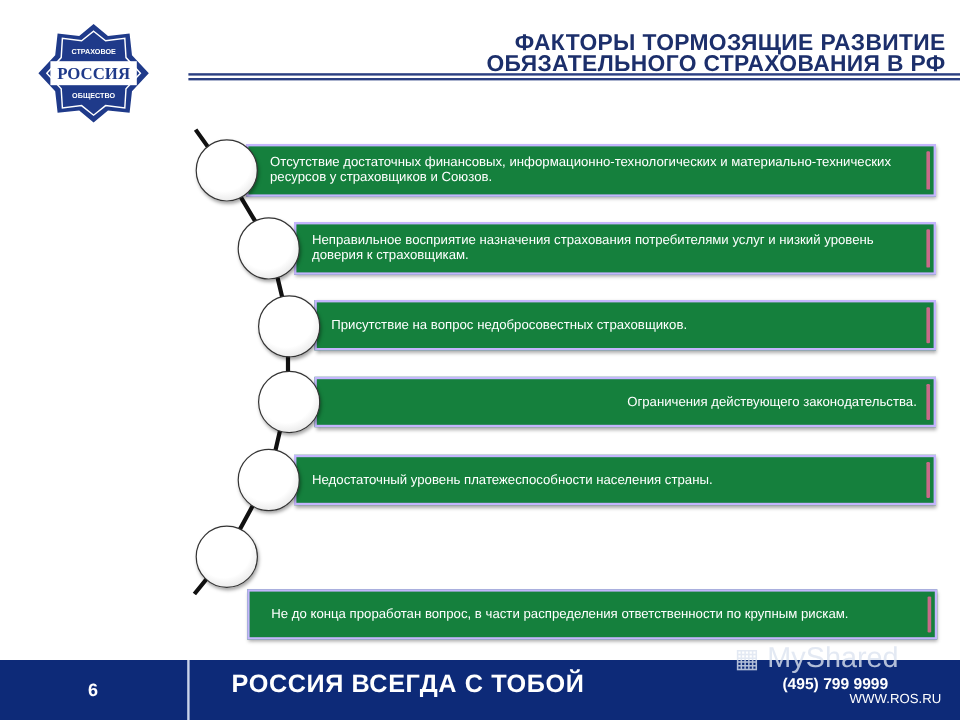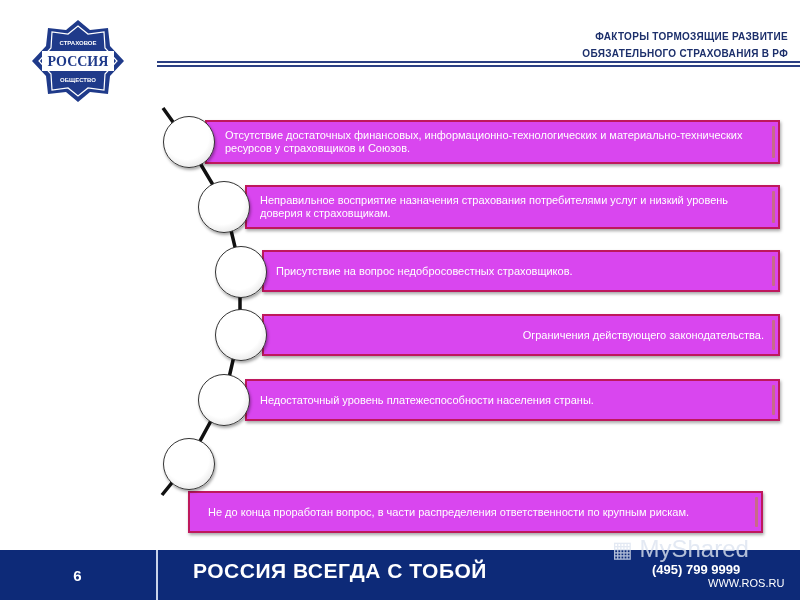--- a/index.html
+++ b/index.html
@@ -1,22 +1,22 @@
 <!DOCTYPE html>
 <html><head>
 <meta charset="utf-8">
 <style>
   html, body { margin:0; padding:0; }
   body { width:800px; height:600px; position:relative; overflow:hidden; background:#ffffff; font-family:"Liberation Sans", sans-serif; }
   .logo { position:absolute; left:30px; top:18px; width:96px; height:86px; }
-  .title { position:absolute; right:12px; top:28px; text-align:right; color:#1c2f6b; font-weight:bold; font-size:10px; line-height:17px; letter-spacing:0.3px; }
+  .title { position:absolute; right:12px; top:28px; text-align:right; color:#1c2f6b; font-weight:bold; font-size:19px; line-height:17px; letter-spacing:0.3px; }
   .rule1 { position:absolute; left:157px; right:0; top:61px; height:2px; background:#2b3f82; }
   .rule2 { position:absolute; left:157px; right:0; top:65px; height:1.5px; background:#2b3f82; }
   .spine { position:absolute; left:0; top:0; width:800px; height:600px; pointer-events:none; }
-  .bar { position:absolute; height:42px; background:#d946ef; border:2px solid #be185d; box-shadow:1px 2px 3px rgba(0,0,0,0.35); color:#ffffff; font-size:11px; line-height:13px; display:flex; align-items:center; box-sizing:border-box; }
+  .bar { position:absolute; height:42px; background:#15803d; border:2px solid #c4b5fd; box-shadow:1px 2px 3px rgba(0,0,0,0.35); color:#ffffff; font-size:11px; line-height:13px; display:flex; align-items:center; box-sizing:border-box; }
   .bar::after { content:""; position:absolute; right:3px; top:4px; bottom:4px; width:3px; background:#c86a88; border-radius:1px; }
   .bar span { display:block; padding-right:14px; }
   .circle { position:absolute; width:50px; height:50px; border-radius:50%; background:radial-gradient(circle at 45% 40%, #ffffff 55%, #e6e6e6 80%, #bdbdbd 100%); border:1.5px solid #333; box-shadow:1px 2px 3px rgba(0,0,0,0.35); }
   .footer { position:absolute; left:0; top:550px; width:800px; height:50px; background:#0d2a78; }
   .footer .page { position:absolute; left:0; top:0; width:155px; height:50px; color:#fff; font-weight:bold; font-size:15px; display:flex; align-items:center; justify-content:center; }
   .footer .sep { position:absolute; left:156px; top:0; width:2px; height:50px; background:#c9d3ea; }
   .footer .slogan { position:absolute; left:193px; top:9px; color:#fff; font-weight:bold; font-size:21px; letter-spacing:0.5px; }
   .footer .phone { position:absolute; left:652px; top:12px; color:#fff; font-weight:bold; font-size:13px; }
   .footer .web { position:absolute; left:673px; top:27px; color:#fff; font-weight:normal; font-size:11px;margin-left:35px; }
   .watermark { position:absolute; left:612px; top:535px; color:rgba(220,228,240,0.8); font-size:24px; }
@@ -52,21 +52,21 @@
 </div>
 <div class="bar" style="left:262px; top:250px; width:518px; padding-left:12px;">
   <span>Присутствие на вопрос недобросовестных страховщиков.</span>
 </div>
 <div class="bar" style="left:262px; top:314px; width:518px; padding-left:12px;justify-content:flex-end;">
   <span>Ограничения действующего законодательства.</span>
 </div>
 <div class="bar" style="left:245px; top:379px; width:535px; padding-left:13px;">
   <span>Недостаточный уровень платежеспособности населения страны.</span>
 </div>
-<div class="bar" style="left:188px; top:443px; width:575px; padding-left:18px;margin-top:48px;">
+<div class="bar" style="left:206px; top:443px; width:575px; padding-left:18px;margin-top:48px;">
   <span>Не до конца проработан вопрос, в части распределения ответственности по крупным рискам.</span>
 </div>
 
 <div class="circle" style="left:163px; top:116px;"></div>
 <div class="circle" style="left:198px; top:181px;"></div>
 <div class="circle" style="left:215px; top:246px;"></div>
 <div class="circle" style="left:215px; top:309px;"></div>
 <div class="circle" style="left:198px; top:374px;"></div>
 <div class="circle" style="left:163px; top:438px;"></div>
 

